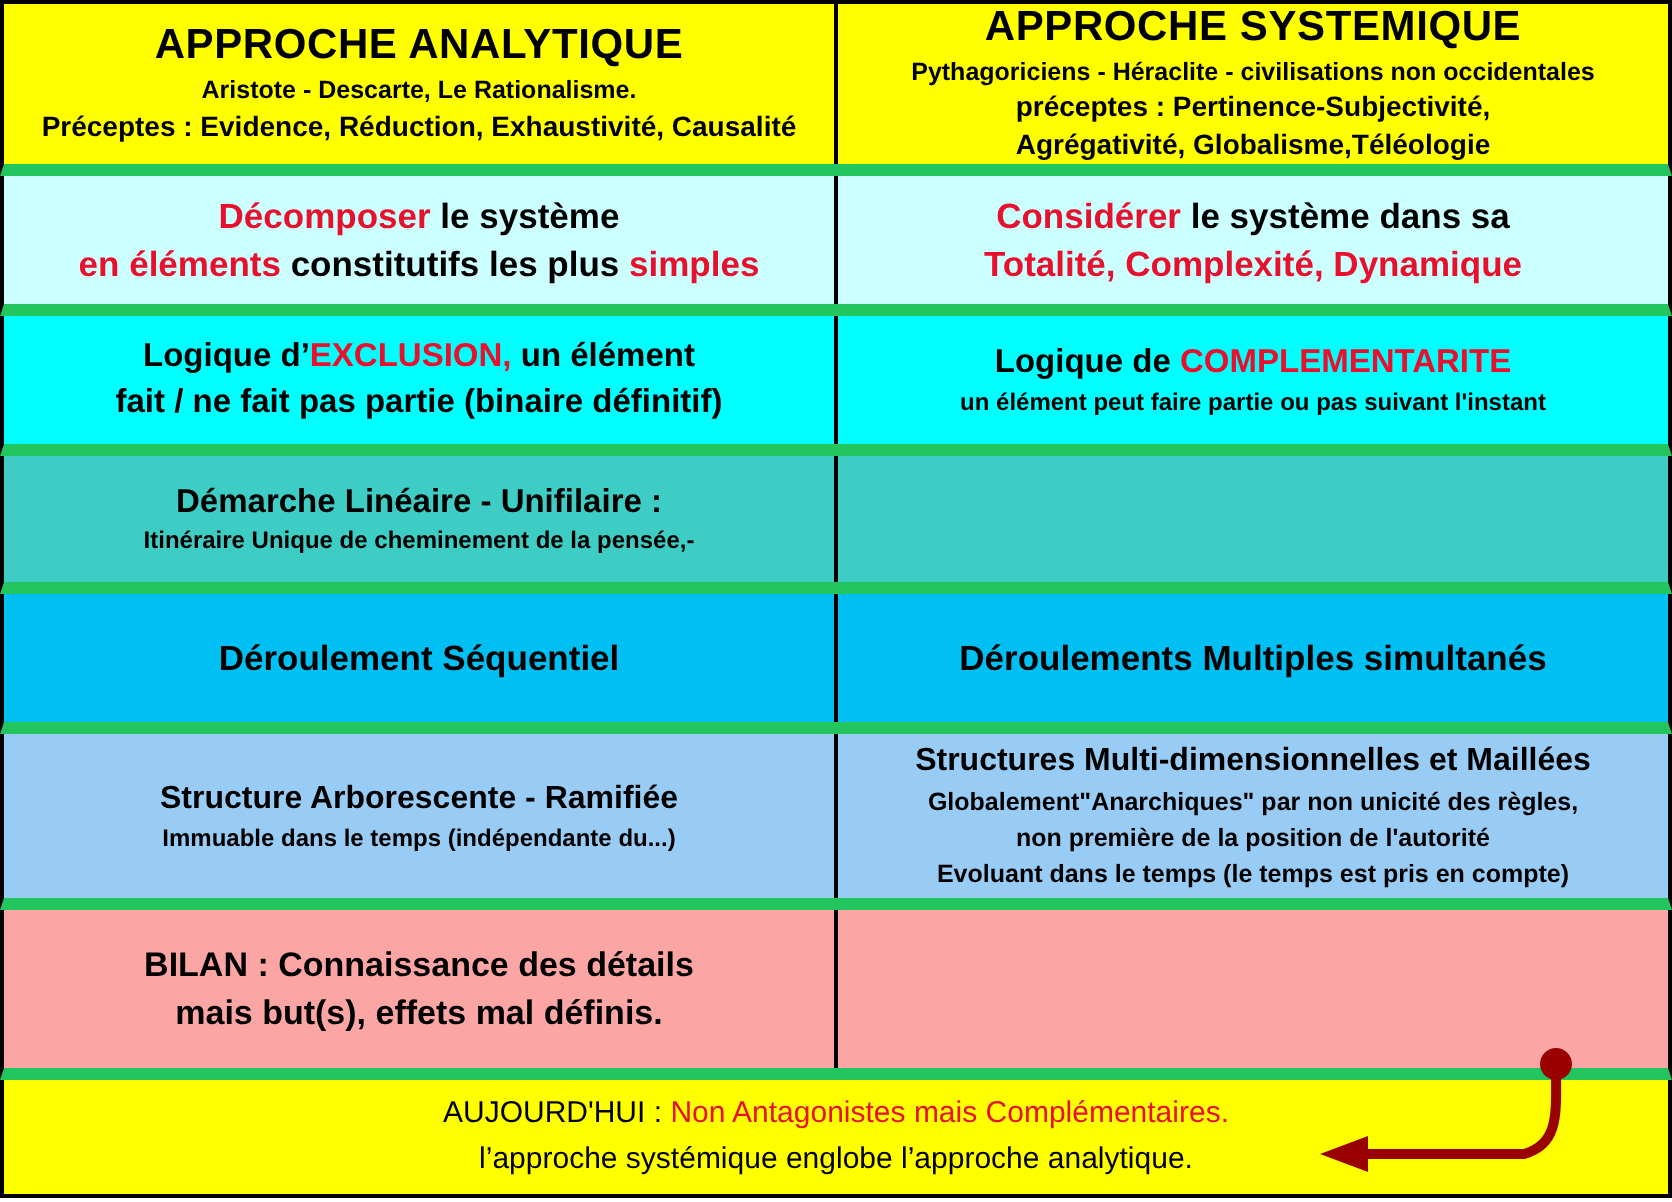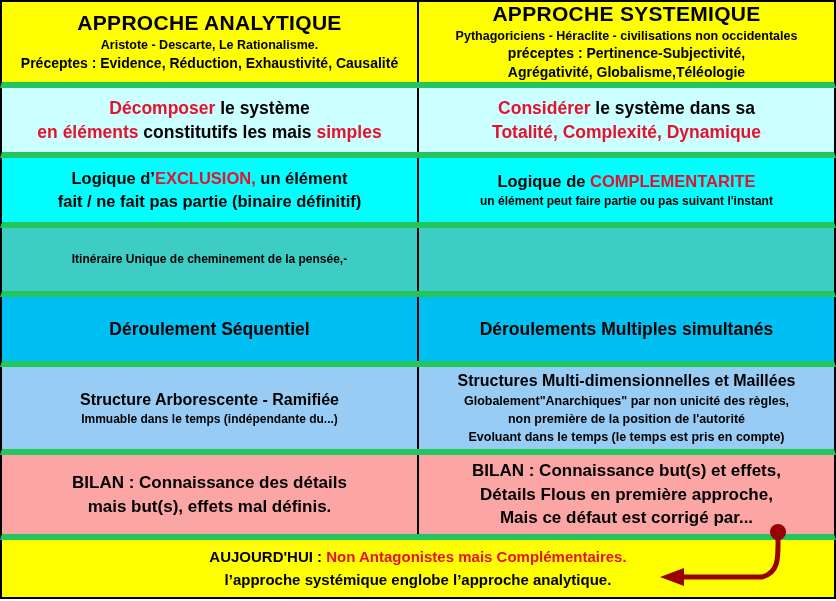--- a/index.html
+++ b/index.html
@@ -111,21 +111,21 @@
     line-height: 1.45;
   }
   .t-bilan {
     font-size: 17px;
     font-weight: bold;
     color: #000000;
     line-height: 1.4;
   }
   .t-foot {
     font-size: 15px;
-    font-weight: bold;
+    font-weight: normal;
     color: #000000;
     line-height: 1.5;
   }
   .red { color: #e8112d; }
   .line { display: block; white-space: nowrap; }
 
   
   #arrow-overlay {
     position: absolute;
     left: 0; top: 0;
@@ -150,41 +150,42 @@
         <div class="t-title">APPROCHE SYSTEMIQUE</div>
         <div class="t-sub">Pythagoriciens - Héraclite - civilisations non occidentales</div>
         <div class="t-sub-lg">préceptes : Pertinence-Subjectivité,</div>
         <div class="t-sub-lg">Agrégativité, Globalisme,Téléologie</div>
       </div>
     </div>
 
     <div class="row r-concept">
       <div class="cell left">
         <div class="t-main line"><span class="red">Décomposer</span><span> le système</span></div>
-        <div class="t-main line"><span class="red">en éléments</span><span> constitutifs les mais </span><span class="red">simples</span></div>
+        <div class="t-main line"><span class="red">en éléments</span><span> constitutifs les plus </span><span class="red">simples</span></div>
       </div>
       <div class="cell right">
         <div class="t-main line"><span class="red">Considérer</span><span> le système dans sa</span></div>
         <div class="t-main line red">Totalité, Complexité, Dynamique</div>
       </div>
     </div>
 
     <div class="row r-logic">
       <div class="cell left">
         <div class="t-mid line"><span>Logique d’</span><span class="red">EXCLUSION,</span><span> un élément</span></div>
         <div class="t-mid line">fait / ne fait pas partie (binaire définitif)</div>
       </div>
       <div class="cell right">
         <div class="t-mid line"><span>Logique de </span><span class="red">COMPLEMENTARITE</span></div>
         <div class="t-small line">un élément peut faire partie ou pas suivant l'instant</div>
       </div>
     </div>
 
     <div class="row r-demarche">
       <div class="cell left">
+        <div class="t-mid line">Démarche Linéaire - Unifilaire :</div>
         <div class="t-small line">Itinéraire Unique de cheminement de la pensée,-</div>
       </div>
     </div>
 
     <div class="row r-deroul">
       <div class="cell left">
         <div class="t-main line">Déroulement Séquentiel</div>
       </div>
       <div class="cell right">
         <div class="t-main line">Déroulements Multiples simultanés</div>
@@ -201,25 +202,20 @@
         <div class="t-small2 line">Globalement"Anarchiques" par non unicité des règles,</div>
         <div class="t-small2 line">non première de la position de l'autorité</div>
         <div class="t-small2 line">Evoluant dans le temps (le temps est pris en compte)</div>
       </div>
     </div>
 
     <div class="row r-bilan">
       <div class="cell left">
         <div class="t-bilan line">BILAN : Connaissance des détails</div>
         <div class="t-bilan line">mais but(s), effets  mal définis.</div>
-      </div>
-      <div class="cell right">
-        <div class="t-bilan line">BILAN : Connaissance  but(s) et effets,</div>
-        <div class="t-bilan line">Détails Flous en première approche,</div>
-        <div class="t-bilan line">Mais ce défaut est corrigé par...</div>
       </div>
     </div>
 
     <div class="row r-footer">
       <div class="cell full">
         <div class="t-foot line"><span>AUJOURD'HUI : </span><span class="red">Non Antagonistes mais Complémentaires.</span></div>
         <div class="t-foot line">l’approche systémique englobe l’approche analytique.</div>
       </div>
     </div>
 

